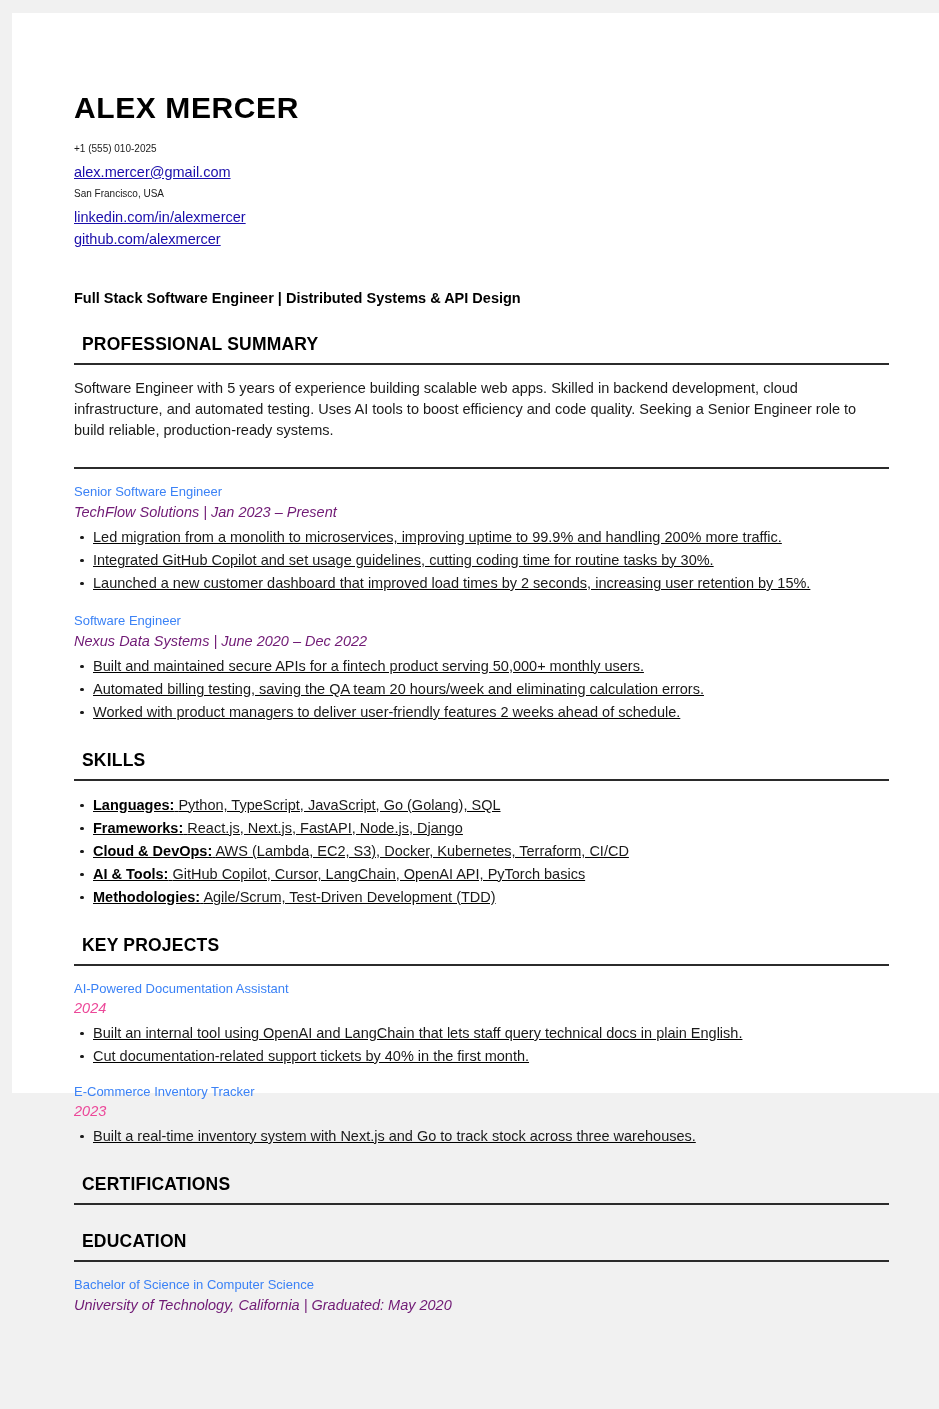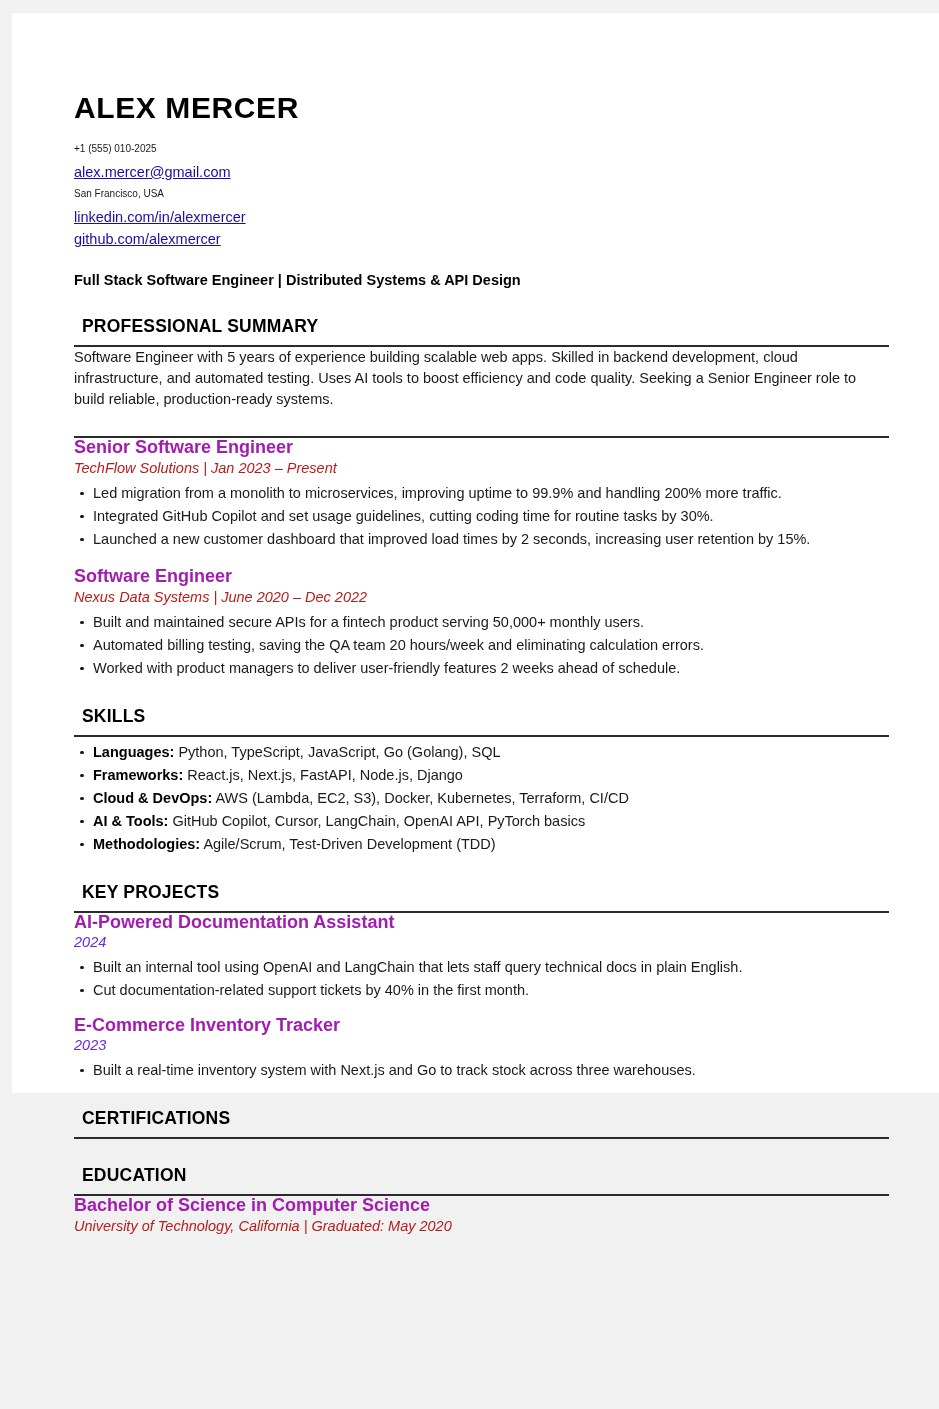--- a/index.html
+++ b/index.html
@@ -52,21 +52,21 @@
     color: #1a0dab;
     text-decoration: underline;
     font-size: 14.5px;
     line-height: 22.6px;
     display: inline;
   }
   .headline {
     font-size: 14.5px;
     font-weight: bold;
     color: #000;
-    margin-top: 20px;
+    margin-top: 38px;
     line-height: 1.3;
   }
 
   
   .section {
     margin-top: 26px;
   }
   .section-title {
     font-size: 17.5px;
     font-weight: bold;
@@ -74,50 +74,52 @@
     color: #000;
     line-height: 1.2;
     margin: 8px;
   }
   .rule {
     border-bottom: 2.6px solid #2b2b2b;
     margin-top: 6px;
     width: 100%;
   }
   .section-body {
+    margin-top: 13px;
   }
 
   .para {
     font-size: 14.5px;
     color: #1a1a1a;
     line-height: 21px;
     margin: 0;
   }
 
   
   .entry { margin-bottom: 4px; }
   .entry + .entry { margin-top: 16px; }
   .entry-title {
-    font-size: 18px;
-    font-weight: bold;
-    color: #a21caf;
+    font-size: 13px;
+    font-weight: normal;
+    color: #3b82f6;
     line-height: 19px;
   }
   .entry-sub {
     font-size: 14.5px;
     font-style: italic;
-    color: #b91c1c;
+    color: #701a75;
     line-height: 20px;
     margin-top: 1px;
   }
 
   ul.bullets {
     list-style: none;
     margin: 4px 0 0 0;
     padding: 0;
+    text-decoration: underline;
   }
   ul.bullets > li {
     position: relative;
     padding-left: 19px;
     font-size: 14.5px;
     color: #1a1a1a;
     line-height: 23px;
     margin: 0;
   }
   ul.bullets > li::before {
@@ -138,21 +140,21 @@
     font-weight: normal;
     text-align: right;
   }
   .skills-list > li { line-height: 23.5px; }
   .certs-list > li { line-height: 24px; }
 
   .proj-entry + .proj-entry { margin-top: 14px; }
   .proj-year {
     font-size: 14.5px;
     font-style: italic;
-    color: #6d28d9;
+    color: #ec4899;
     line-height: 20px;
   }
 </style>
 </head>
 <body>
 
 <div class="viewport">
   <div class="page">
     <div class="page-inner">
 

